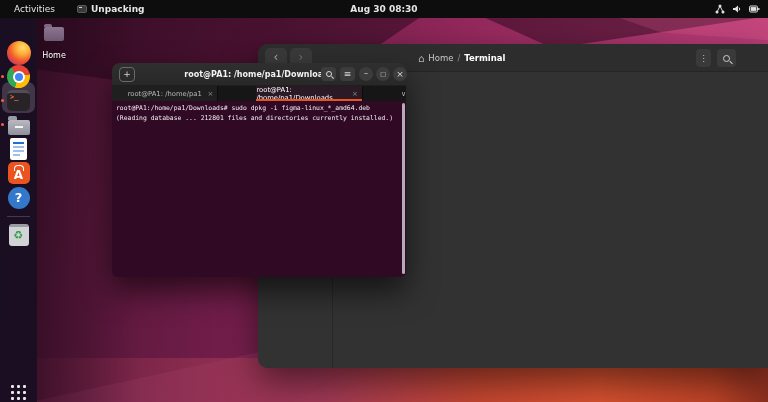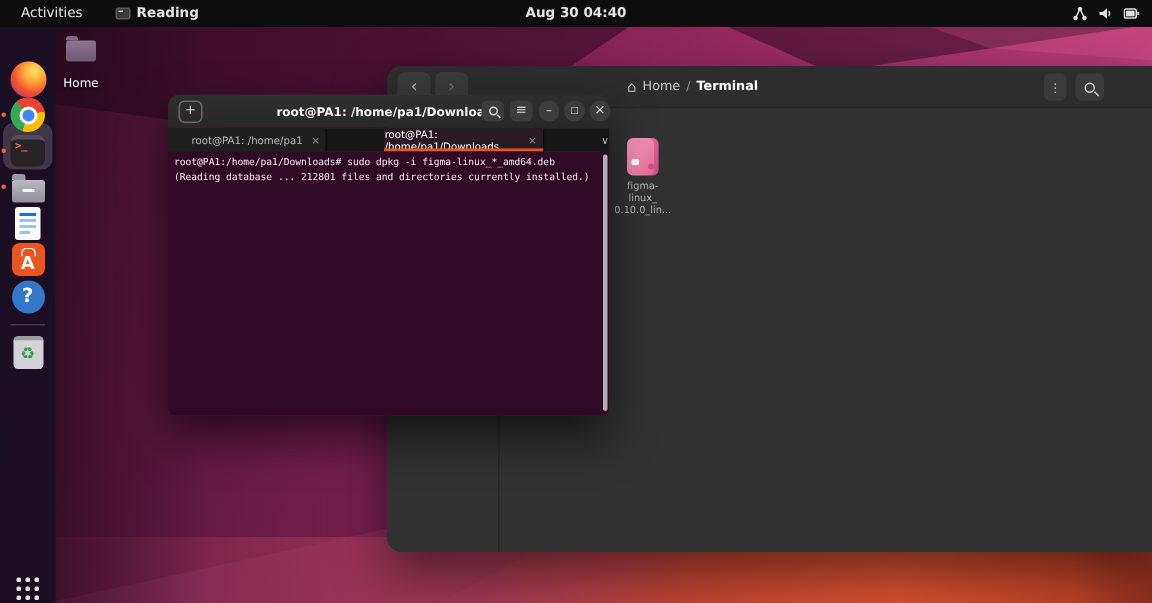--- a/index.html
+++ b/index.html
@@ -158,26 +158,20 @@
       </div>
       <div class="hdr-btn btn-view">
           <span>⋮</span>
         </div>
       <div class="hdr-btn btn-search">
           <span class="mag"></span>
         </div>
     </div>
     <div class="files-body">
       <div class="side-sep"></div>
-      <div class="file-item">
-        <div class="deb-icon"></div>
-        <div class="file-name">figma-</div>
-        <div class="file-name">linux_</div>
-        <div class="file-name">0.10.0_lin...</div>
-      </div>
     </div>
   </div>
 
   <div class="term-win">
     <div class="term-titlebar">
       <div class="term-title">root@PA1: /home/pa1/Downloads</div>
       <div class="newtab-btn"><span>+</span></div>
       <div class="tb-round tb-sq t-search">
           <span class="mag2"></span>
         </div>
@@ -211,23 +205,23 @@
       <pre>root@PA1:/home/pa1/Downloads# sudo dpkg -i figma-linux_*_amd64.deb</pre>
       <pre>(Reading database ... 212801 files and directories currently installed.)</pre>
     </div>
     <div class="term-scroll"></div>
   </div>
 
   <div class="topbar">
     <span class="tb-activities">Activities</span>
     <span class="tb-app">
       <span class="tb-term-ico"></span>
-      <span>Reading</span>
+      <span>Unpacking</span>
     </span>
-    <span class="tb-clock">Aug 30 04:40</span>
+    <span class="tb-clock">Aug 30 08:30</span>
     <span class="tb-status">
       <svg width="10" height="10" viewBox="0 0 10 10">
         <circle cx="5" cy="2" r="1.5" fill="#e0e0e0"></circle>
           <circle cx="2" cy="8" r="1.5" fill="#e0e0e0"></circle>
           <circle cx="8" cy="8" r="1.5" fill="#e0e0e0"></circle>
         <path d="M5 2 L2 8 M5 2 L8 8" stroke="#e0e0e0" stroke-width="1"></path>
       </svg>
       <svg width="10" height="10" viewBox="0 0 10 10">
         <path d="M1 4 h2 l3 -2.5 v7 L3 6 H1 Z" fill="#e0e0e0"></path>
         <path d="M7 3.5 q1.6 1.5 0 3" stroke="#e0e0e0" stroke-width="1" fill="none"></path>

